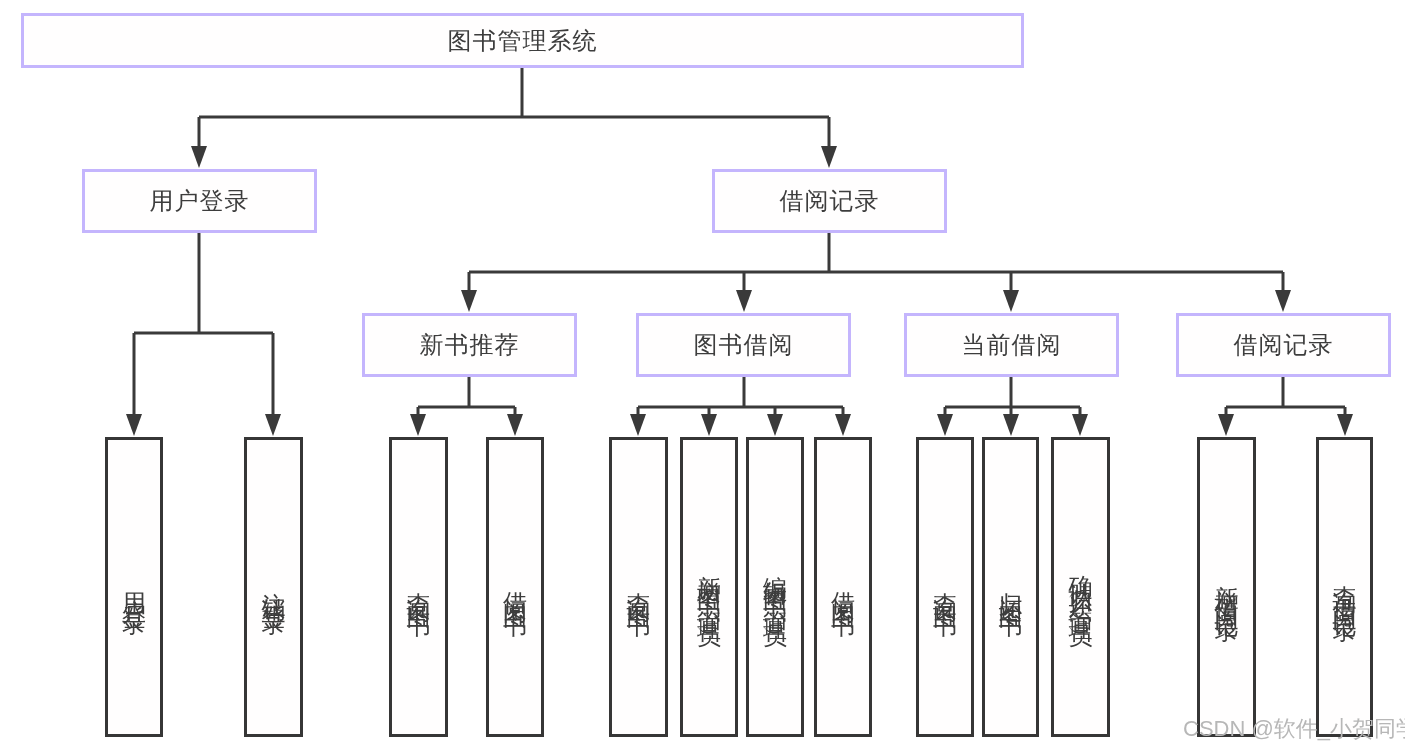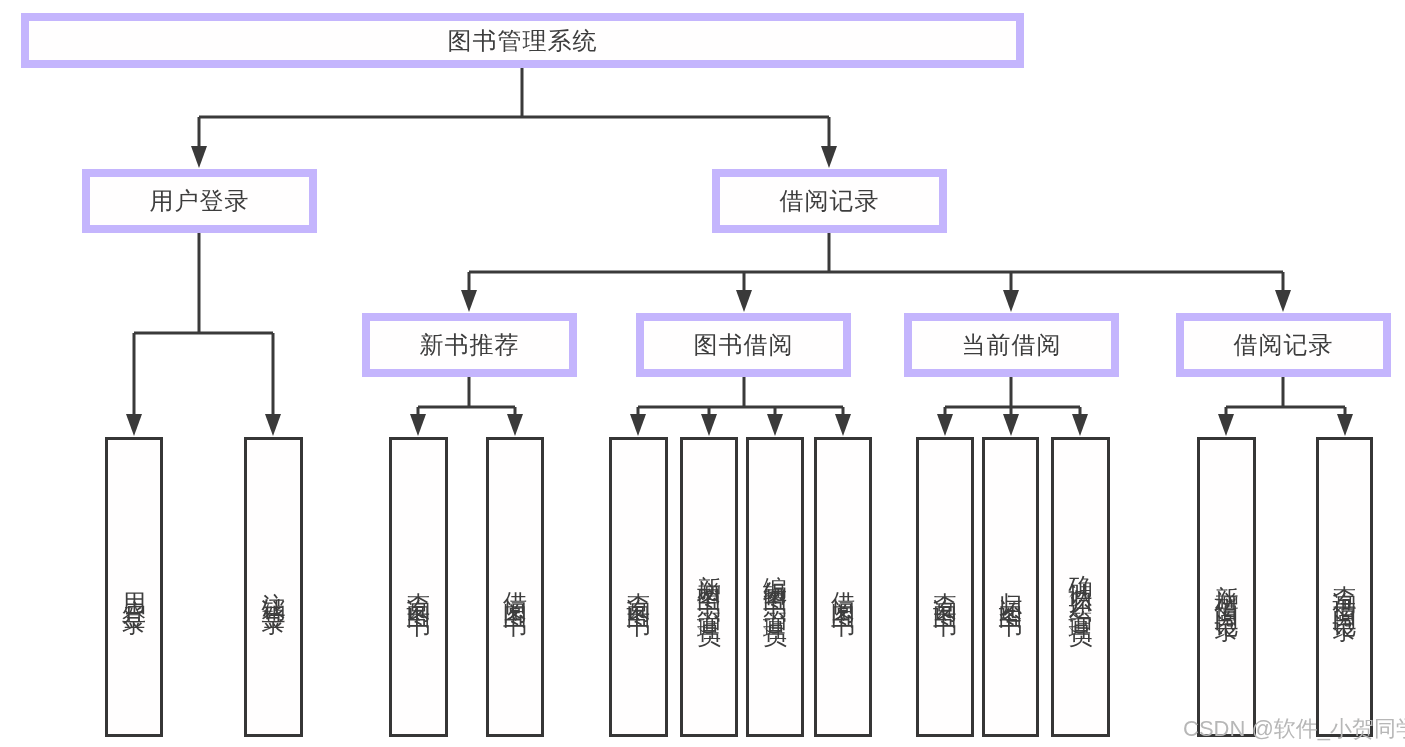--- a/index.html
+++ b/index.html
@@ -13,21 +13,21 @@
   }
   .connectors {
     position: absolute;
     left: 0; top: 0;
     width: 1405px; height: 747px;
     pointer-events: none;
   }
   .hbox {
     position: absolute;
     box-sizing: border-box;
-    border: 8px solid #c4b5fd;
+    border: 3px solid #c4b5fd;
     background: #fffefe;
     display: flex;
     align-items: center;
     justify-content: center;
     font-size: 24px;
     letter-spacing: 1px;
     color: #3d3d3d;
     z-index: 2;
   }
   .vbox {

